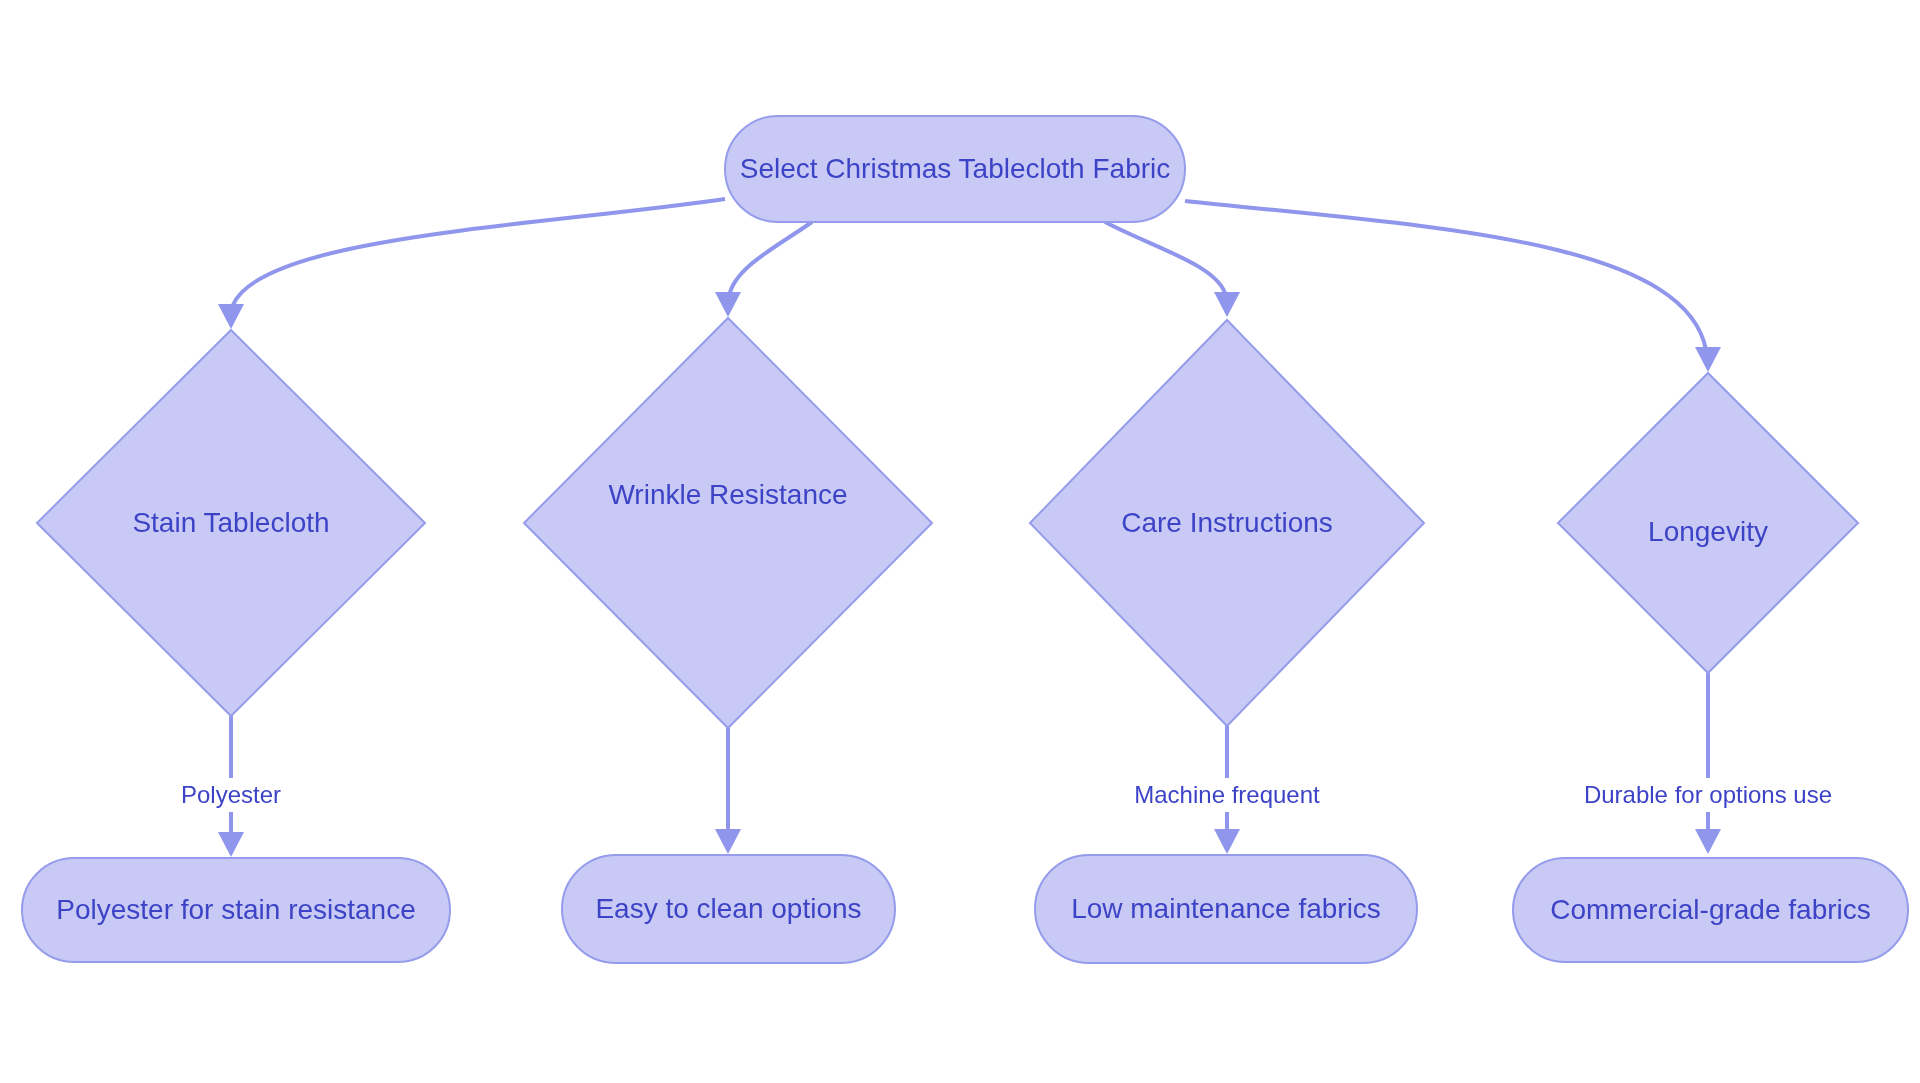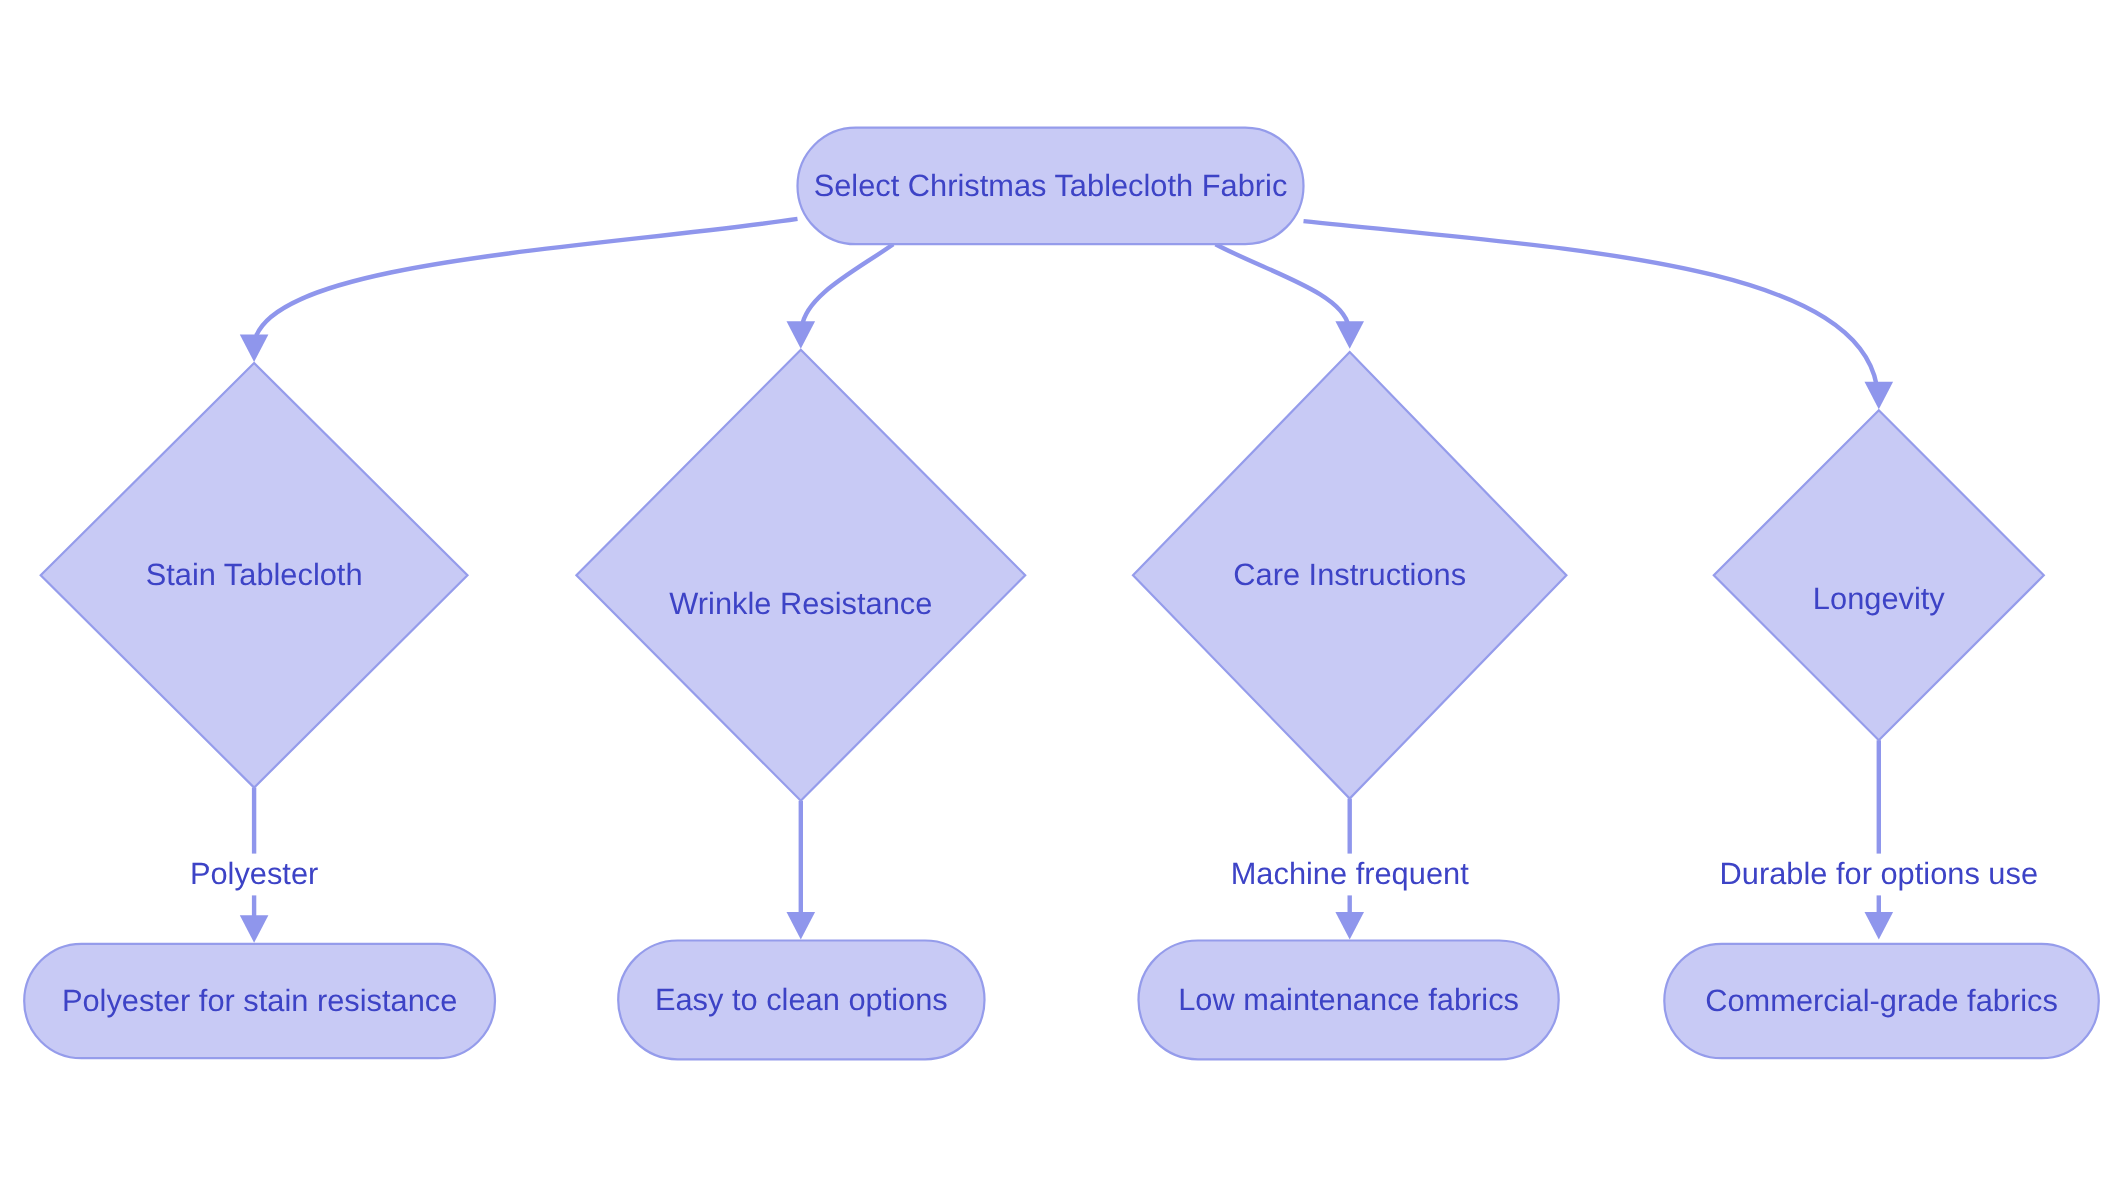--- a/index.html
+++ b/index.html
@@ -25,21 +25,21 @@
     position:absolute;
     display:flex;align-items:center;justify-content:center;
     color:var(--text);font-size:28px;line-height:1.2;
     text-align:center;white-space:nowrap;
   }
   .edgelabel{
     position:absolute;
     transform:translate(-50%,-50%);
     background:var(--background);
     padding:3px 10px;
-    color:var(--text);font-size:28px;
+    color:var(--text);font-size:24px;
     white-space:nowrap;
   }
 </style>
 </head>
 <body>
 
 <div class="canvas">
 
   <svg width="1920" height="1083" viewBox="0 0 1920 1083">
 
@@ -72,23 +72,23 @@
 
     <polygon class="head" points="218,832 244,832 231,857"></polygon>
     <polygon class="head" points="715,829 741,829 728,854"></polygon>
     <polygon class="head" points="1214,829 1240,829 1227,854"></polygon>
     <polygon class="head" points="1695,829 1721,829 1708,854"></polygon>
   </svg>
 
   <div class="nodetext" style="left:725px;top:116px;width:460px;height:106px;">Select Christmas Tablecloth Fabric</div>
 
   <div class="nodetext" style="left:81px;top:493px;width:300px;height:60px;">Stain Tablecloth</div>
-  <div class="nodetext" style="left:578px;top:519px;width:300px;height:60px;">Wrinkle Resistance</div>
+  <div class="nodetext" style="left:578px;top:465px;width:300px;height:60px;">Wrinkle Resistance</div>
   <div class="nodetext" style="left:1077px;top:493px;width:300px;height:60px;">Care Instructions</div>
-  <div class="nodetext" style="left:1558px;top:515px;width:300px;height:60px;">Longevity</div>
+  <div class="nodetext" style="left:1558px;top:502px;width:300px;height:60px;">Longevity</div>
 
   <div class="edgelabel" style="left:231px;top:795px;">Polyester</div>
   <div class="edgelabel" style="left:1227px;top:795px;">Machine frequent</div>
   <div class="edgelabel" style="left:1708px;top:795px;">Durable for options use</div>
 
   <div class="nodetext" style="left:22px;top:858px;width:428px;height:104px;">Polyester for stain resistance</div>
   <div class="nodetext" style="left:562px;top:855px;width:333px;height:108px;">Easy to clean options</div>
   <div class="nodetext" style="left:1035px;top:855px;width:382px;height:108px;">Low maintenance fabrics</div>
   <div class="nodetext" style="left:1513px;top:858px;width:395px;height:104px;">Commercial-grade fabrics</div>
 

